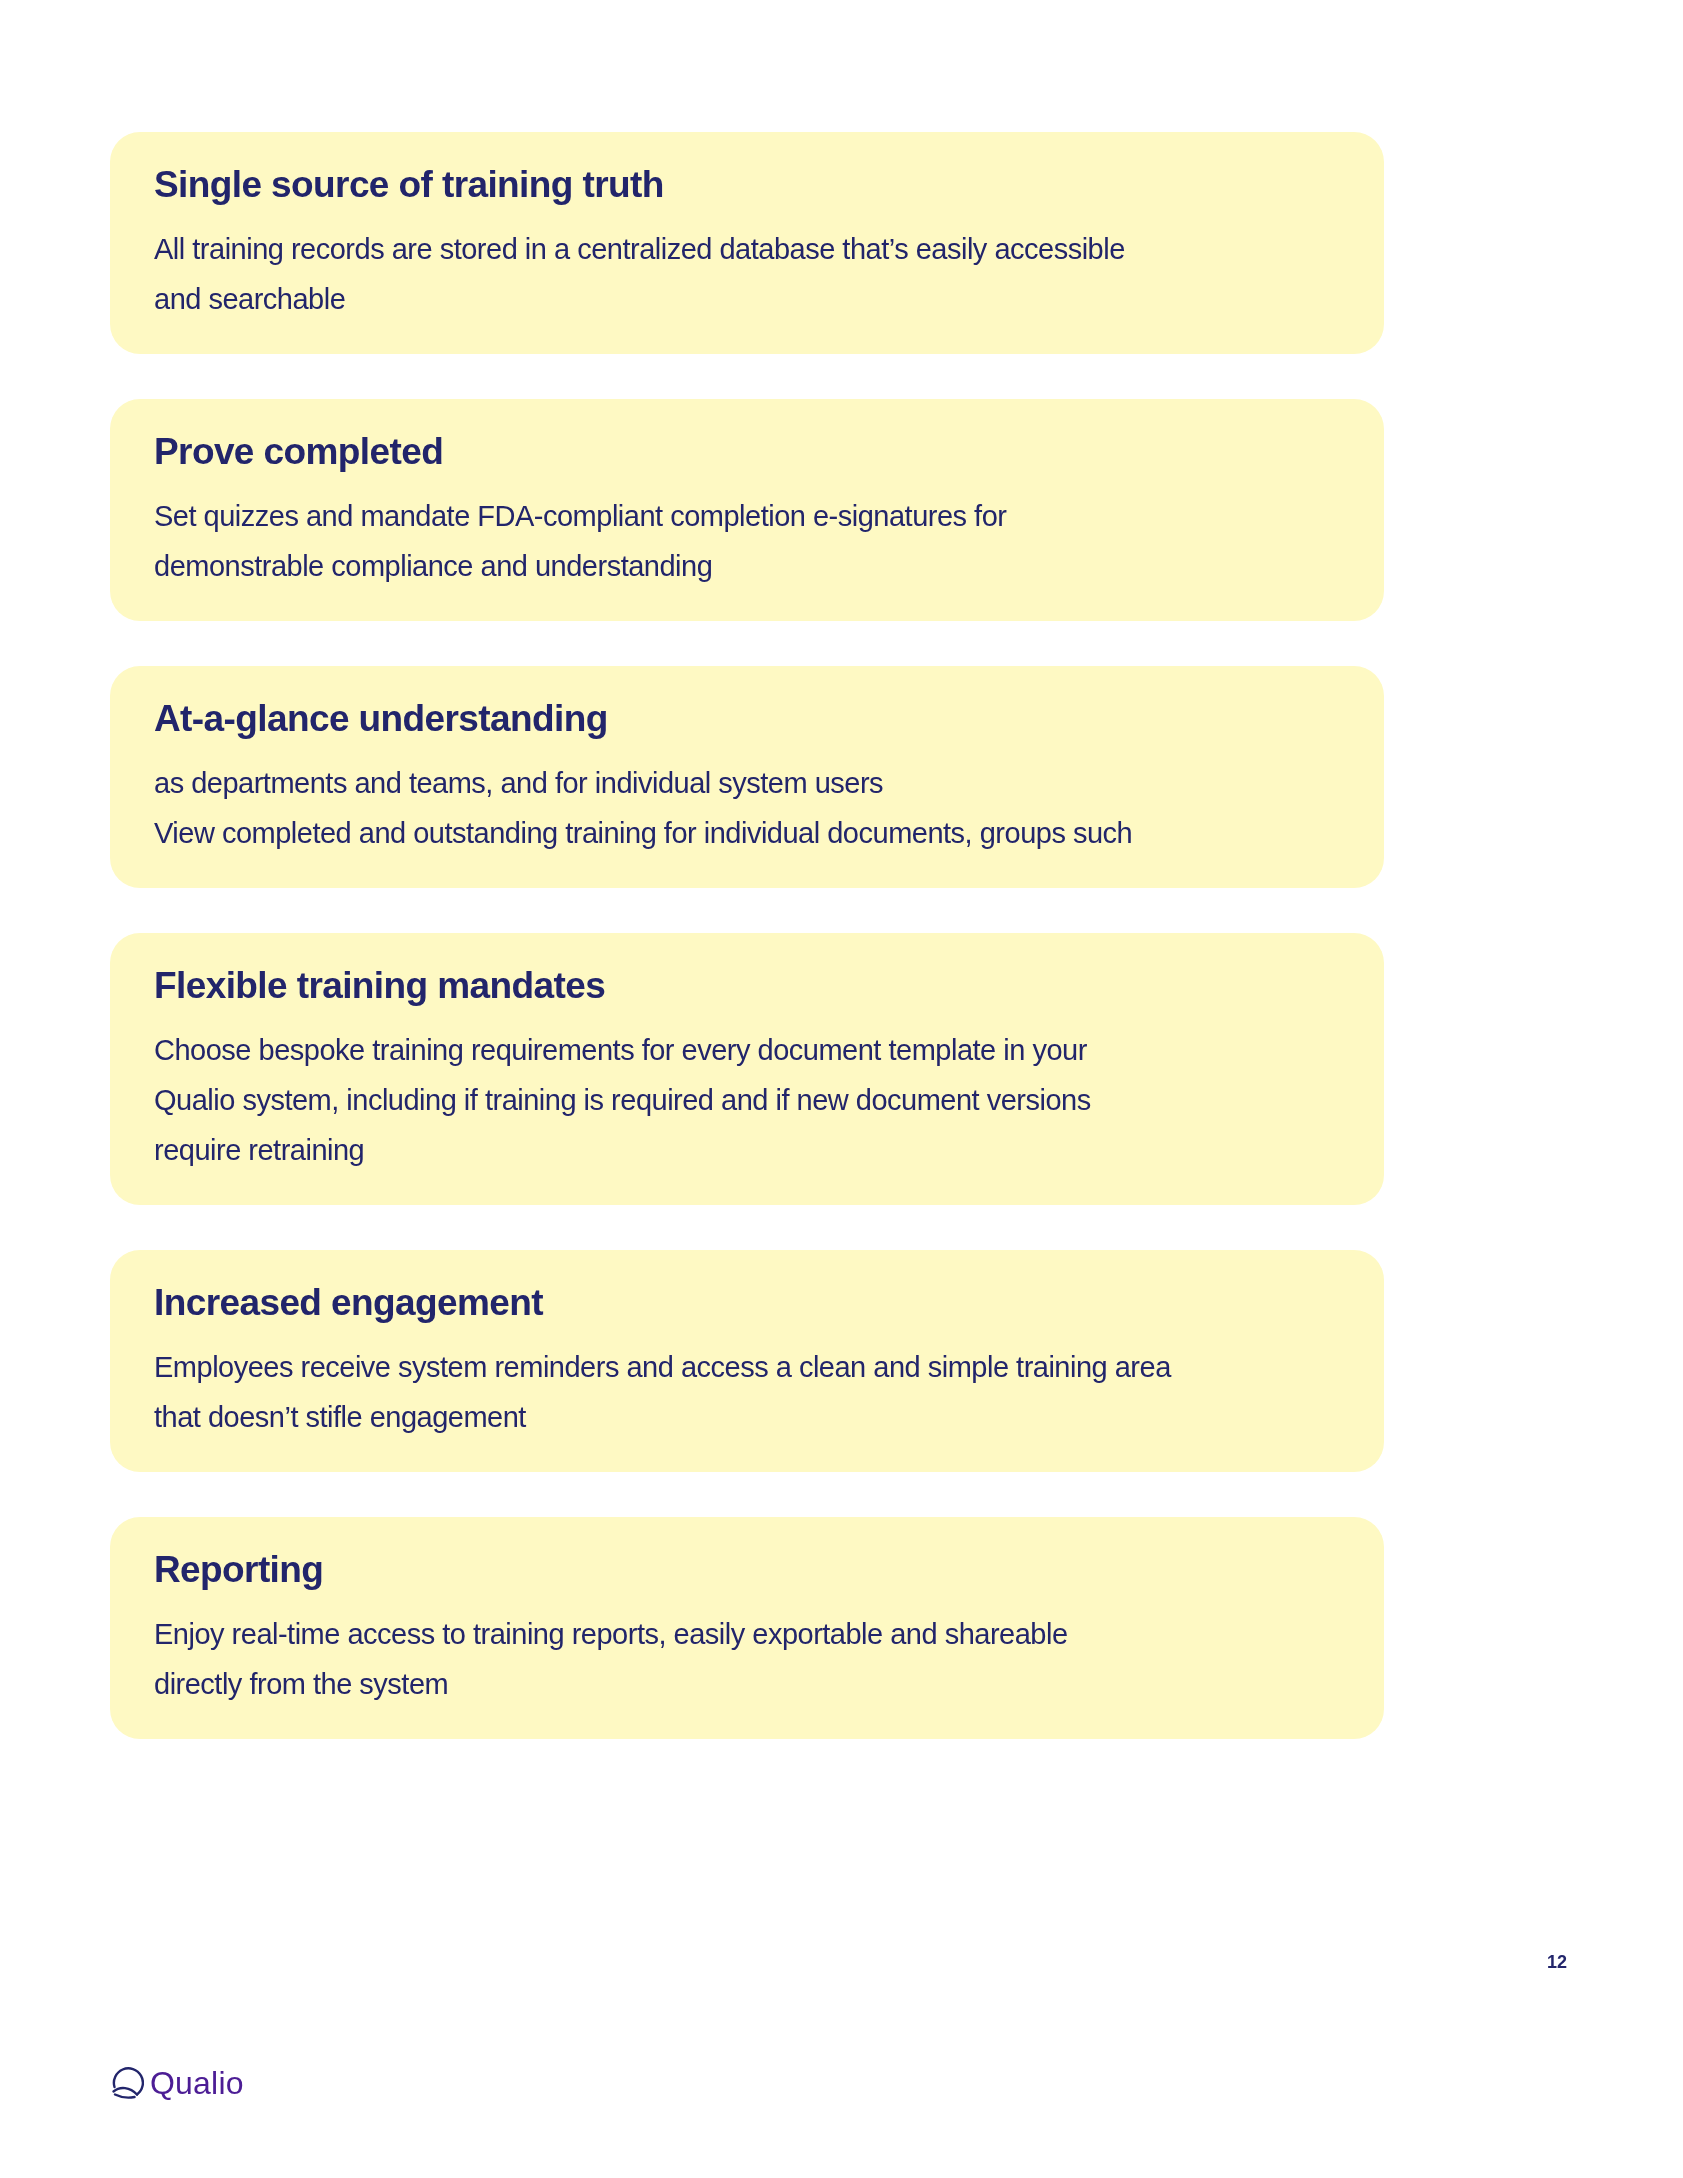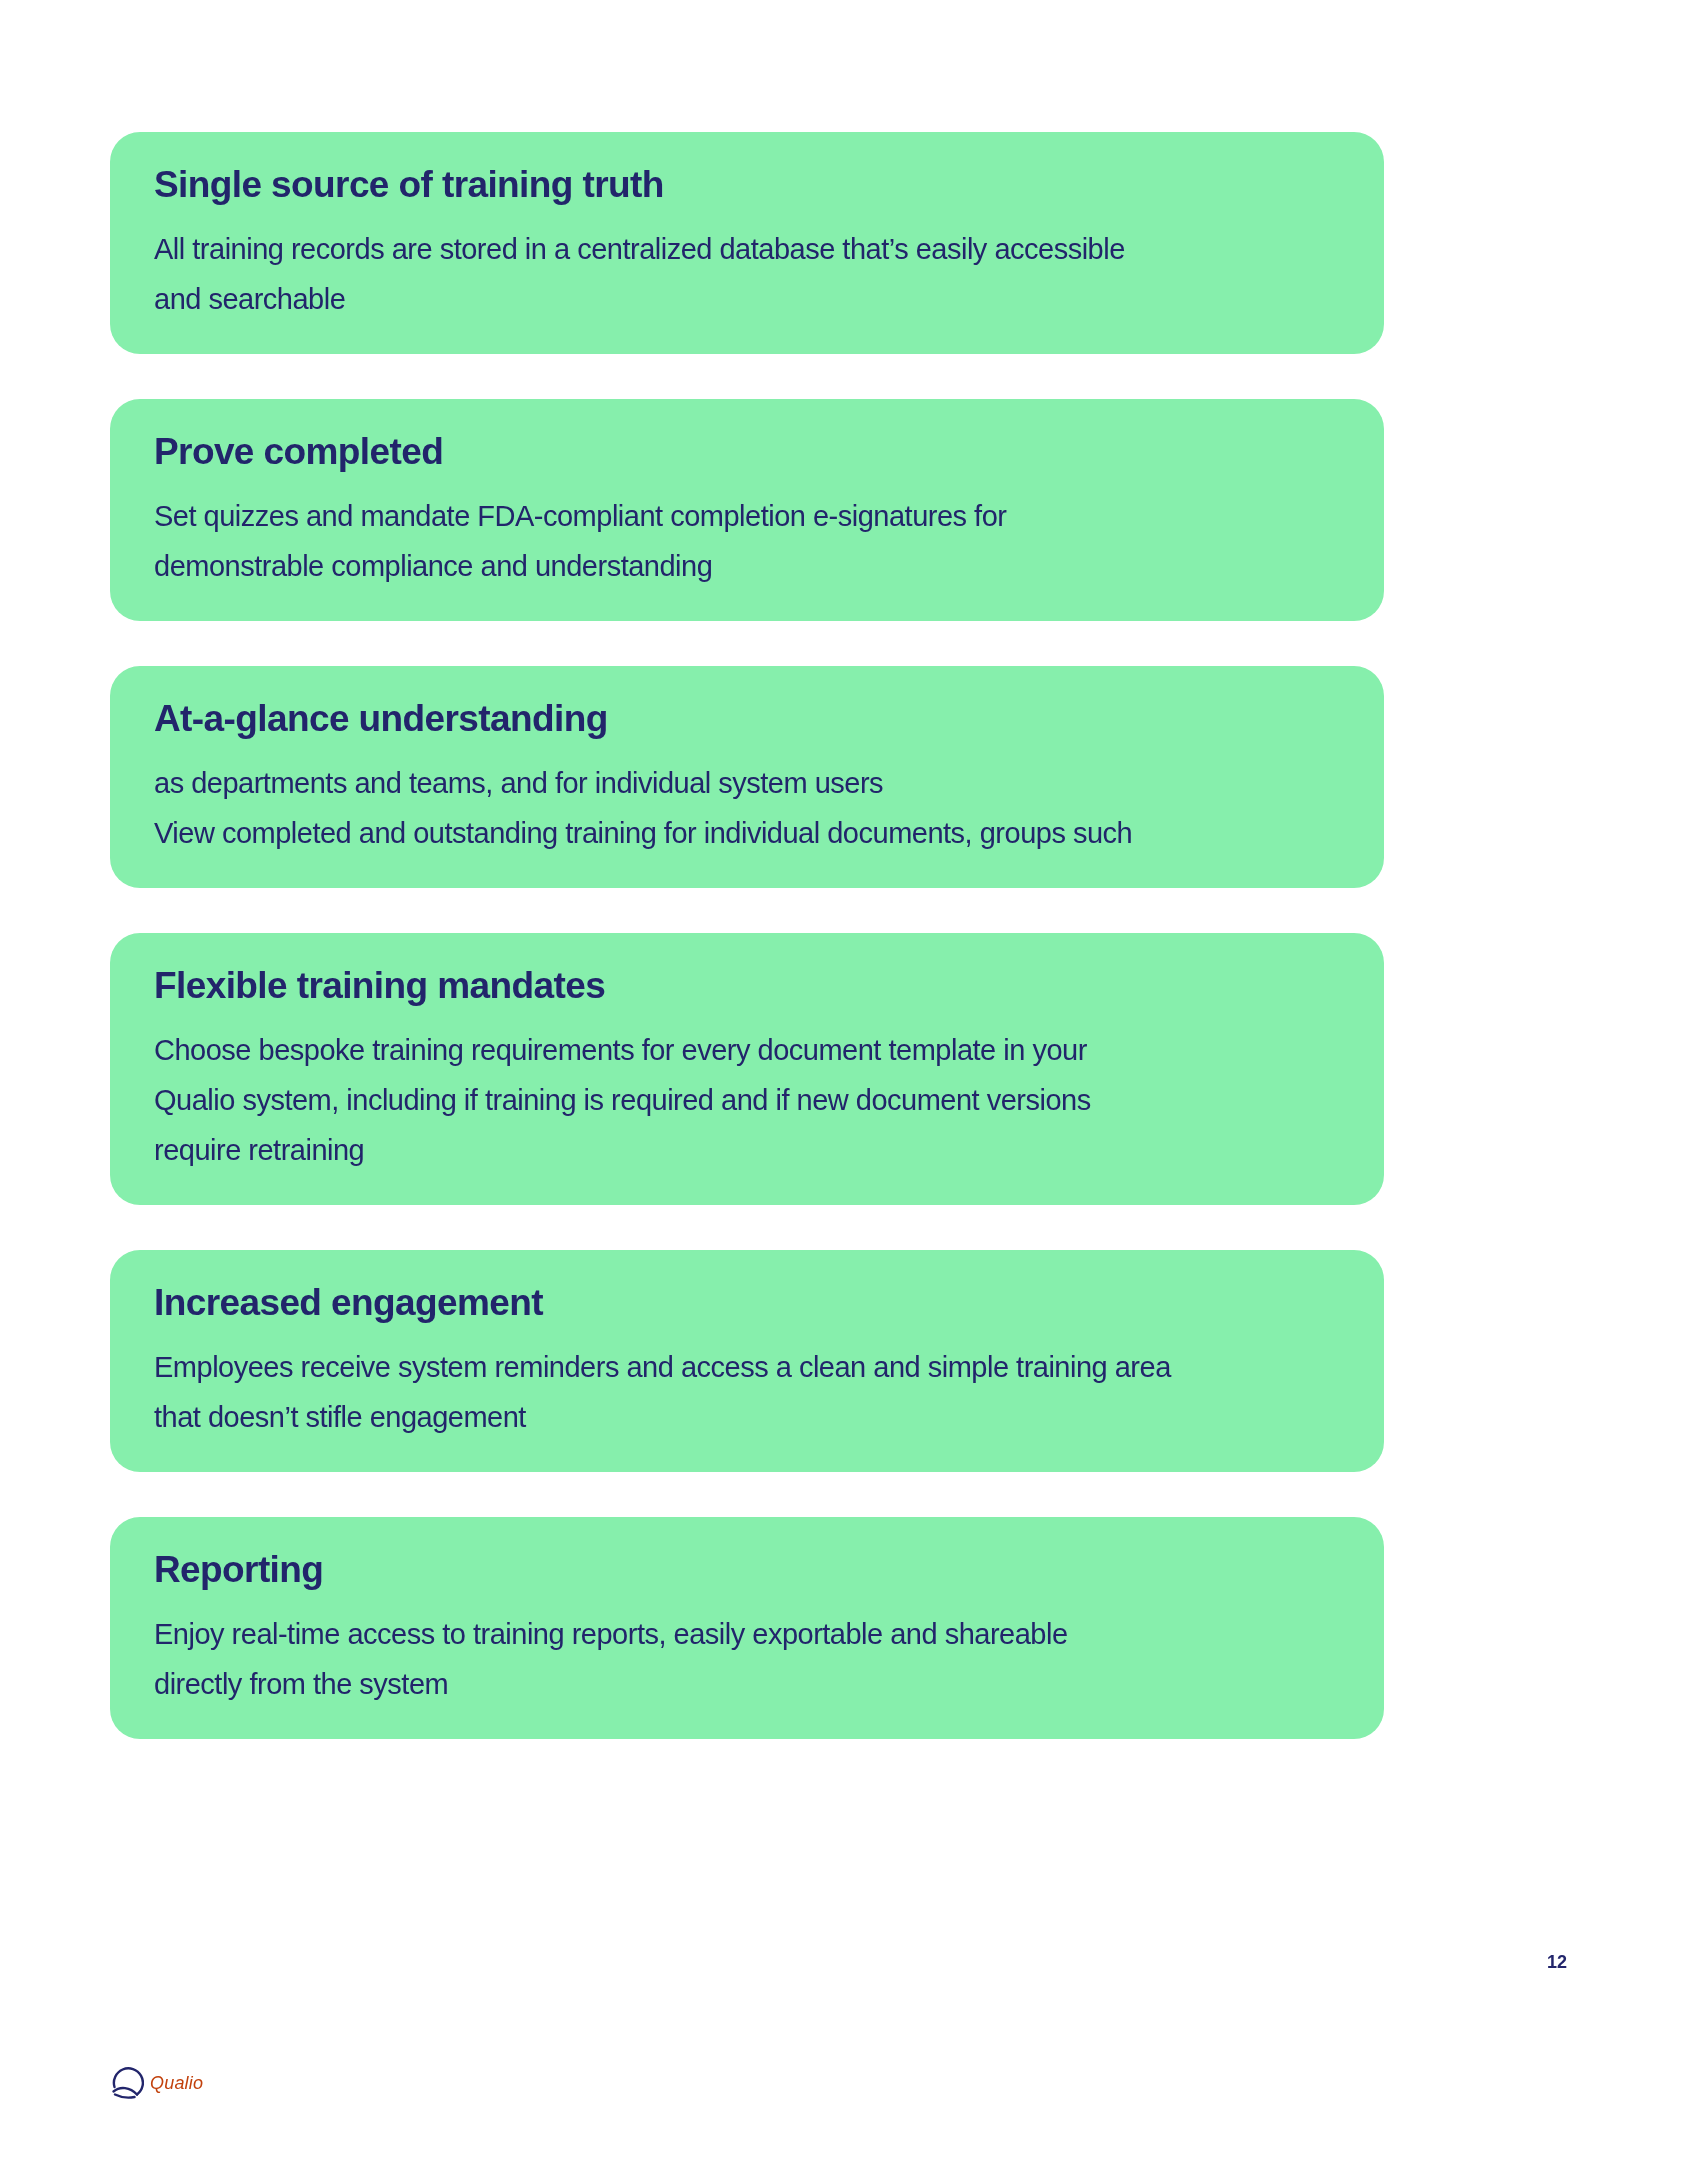--- a/index.html
+++ b/index.html
@@ -1,25 +1,25 @@
 <!DOCTYPE html>
 <html><head>
 <meta charset="utf-8">
 <style>
   html, body { margin: 0; padding: 0; background: #ffffff; }
   body { width: 1683px; height: 2178px; position: relative; overflow: hidden;
          font-family: "Liberation Sans", "DejaVu Sans", sans-serif; color: #22256b; }
   .cards { position: absolute; left: 110px; top: 132px; width: 1274px; }
-  .card { background: #86efac; border-radius: 30px; padding: 30px 44px 30px 44px; margin-bottom: 45px; box-sizing: border-box; }
+  .card { background: #fef9c3; border-radius: 30px; padding: 30px 44px 30px 44px; margin-bottom: 45px; box-sizing: border-box; }
   .card-title { font-size: 37px; line-height: 46px; font-weight: 700; letter-spacing: -0.6px; margin: 0; height: 46px; white-space: nowrap; }
   .card-body { margin-top: 16px; font-size: 29px; line-height: 50px; letter-spacing: -0.5px; }
   .card-line { display: block; white-space: nowrap; }
   .footer-logo { position: absolute; left: 110px; top: 2065px; display: flex; align-items: center; height: 36px; }
   .footer-logo svg { width: 34px; height: 34px; display: block; }
-  .logo-text { margin-left: 6px; font-size: 18px; line-height: 36px; color: #c2410c; letter-spacing: 0.2px; font-style: italic; }
+  .logo-text { margin-left: 6px; font-size: 32px; line-height: 36px; color: #4c1d95; letter-spacing: 0.2px; }
   .page-number { position: absolute; left: 1547px; top: 1952px; font-size: 18px; font-weight: 700; line-height: 20px; color: #22256b; }
 </style>
 </head>
 <body>
 
 <div class="cards">
   <div class="card">
     <h2 class="card-title">Single source of training truth</h2>
     <div class="card-body">
       <span class="card-line">All training records are stored in a centralized database that’s easily accessible</span>

